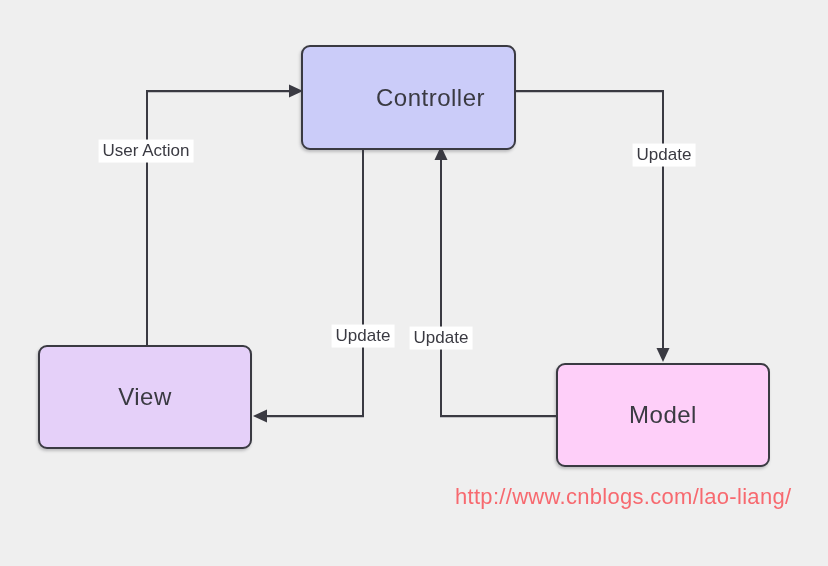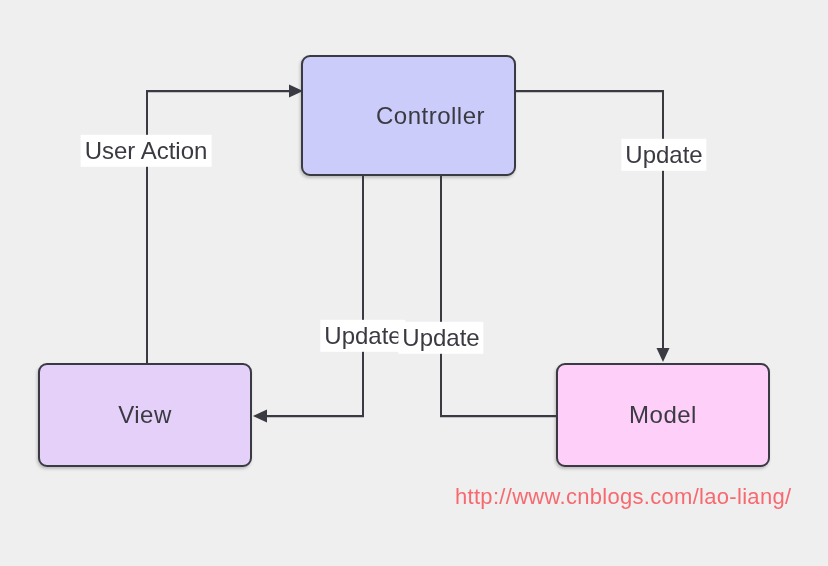--- a/index.html
+++ b/index.html
@@ -25,29 +25,29 @@
     border: 2px solid #3a3a42;
     border-radius: 9px;
     display: flex;
     align-items: center;
     justify-content: center;
     font-size: 24px;
     color: #3a3a42;
     box-shadow: -1px 2px 3px rgba(60,60,70,0.28);
     letter-spacing: 0.5px;
   }
-  .node-controller { left: 301px; top: 55px;  width: 215px; height: 121px; padding-left: 44px; }
-  .node-view       { left: 38px;  top: 363px; width: 214px; height: 104px; }
+  .node-controller { left: 301px; top: 45px;  width: 215px; height: 105px; padding-left: 44px; }
+  .node-view       { left: 38px;  top: 345px; width: 214px; height: 104px; }
   .node-model      { left: 556px; top: 363px; width: 214px; height: 104px; text-align: right; }
   .edge-label {
     position: absolute;
     transform: translate(-50%, -50%);
     background: #ffffff;
     color: #3a3a42;
-    font-size: 24px;
+    font-size: 17px;
     line-height: 1.35;
     padding: 0 4px;
     white-space: nowrap;
   }
   .lbl-user-action   { left: 146px; top: 151px; }
   .lbl-update-right  { left: 664px; top: 155px; }
   .lbl-update-middle { left: 363px; top: 336px; }
   .lbl-notify        { left: 441px; top: 338px; }
   .watermark {
     position: absolute;

